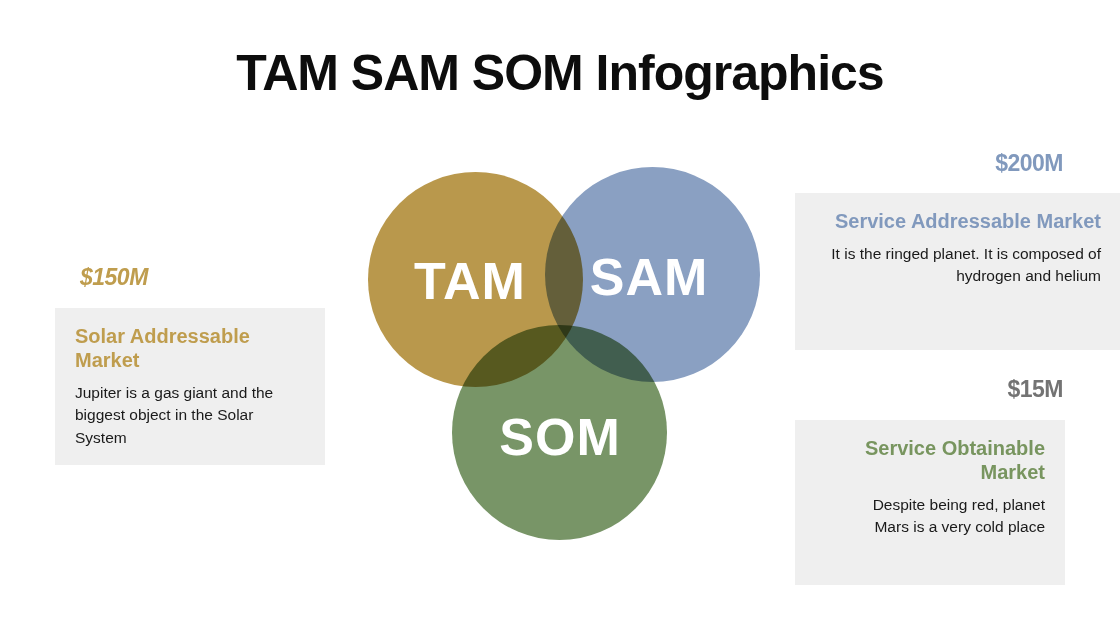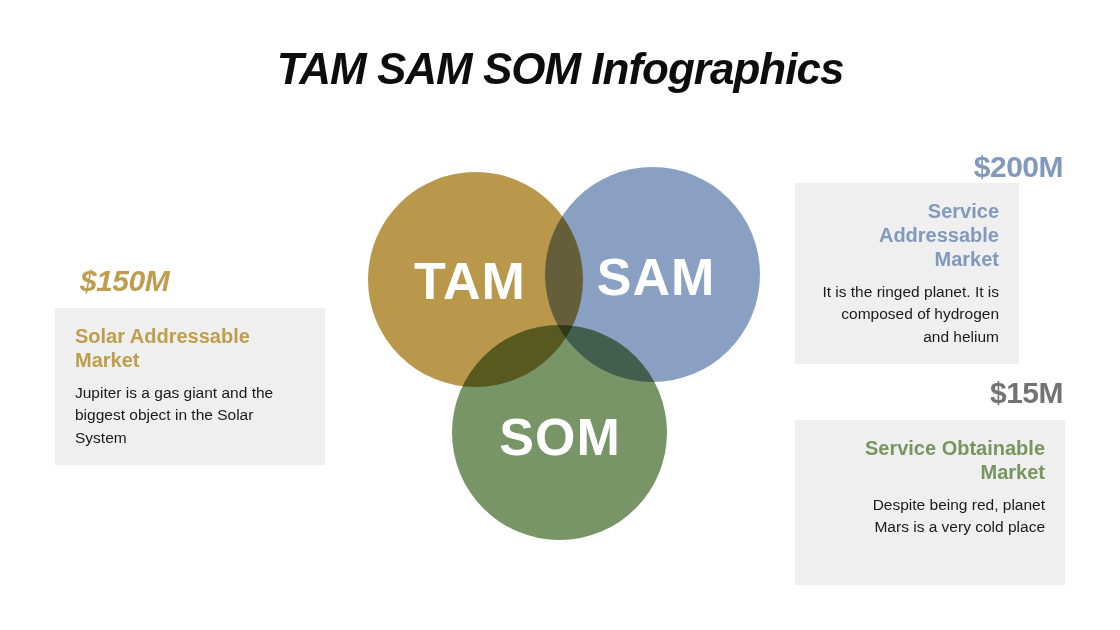--- a/index.html
+++ b/index.html
@@ -8,25 +8,24 @@
     background: #ffffff;
     font-family: "Liberation Sans", sans-serif;
     position: relative;
   }
   .slide { position: absolute; inset: 0; }
 
   .page-title {
     position: absolute;
     top: 44px; left: 0; width: 100%;
     text-align: center;
-    font-size: 44px;
+    font-size: 50px;
     font-weight: 800;
     letter-spacing: -1px;
     color: #0d0d0d;
-    font-style: italic;
   }
 
   
   .venn {
     position: absolute;
     left: 360px; top: 160px;
     width: 410px; height: 385px;
     isolation: isolate;
   }
   .circle {
@@ -43,27 +42,27 @@
     position: absolute;
     transform: translate(-50%, -50%);
     color: #ffffff;
     font-weight: 800;
     font-size: 52px;
     letter-spacing: 1px;
     z-index: 2;
     white-space: nowrap;
   }
   .vlabel.tam { left: 110px; top: 121px; }
-  .vlabel.sam { left: 296px; top: 117px; }
+  .vlabel.sam { left: 289px; top: 117px; }
   .vlabel.som { left: 200px; top: 277px; }
 
   
   .value {
     position: absolute;
-    font-size: 30px;
+    font-size: 23px;
     font-weight: 800;
     letter-spacing: -0.5px;
   }
   .box {
     position: absolute;
     padding: 16px 20px;
   }
   .box h2 {
     font-size: 20px;
     font-weight: 800;
@@ -75,21 +74,21 @@
     line-height: 1.45;
     color: #1a1a1a;
   }
 
   
   .value.tam { left: 80px; top: 264px; font-style: italic; }
   .box.tam   { left: 55px; top: 308px; width: 270px; min-height: 155px; text-align: left; }
 
   
   .value.sam { top: 150px; right: 57px; text-align: right; }
-  .box.sam   { left: 795px; top: 183px; width: 224px; min-height: 157px; text-align: right; }
+  .box.sam   { left: 795px; top: 193px; width: 326px; min-height: 157px; text-align: right; }
 
   
   .value.som { top: 376px; right: 57px; text-align: right; }
   .box.som   { left: 795px; top: 420px; width: 270px; min-height: 165px; text-align: right; }
   .box.som p { max-width: 185px; margin-left: auto; }
 </style>
 </head>
 <body>
 
 <div class="slide">

